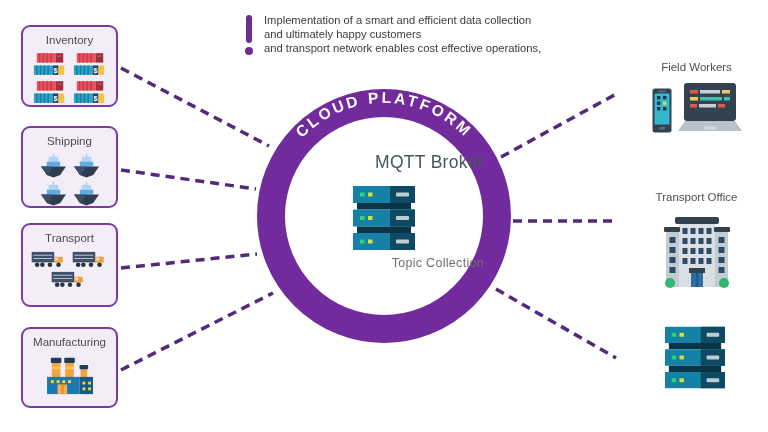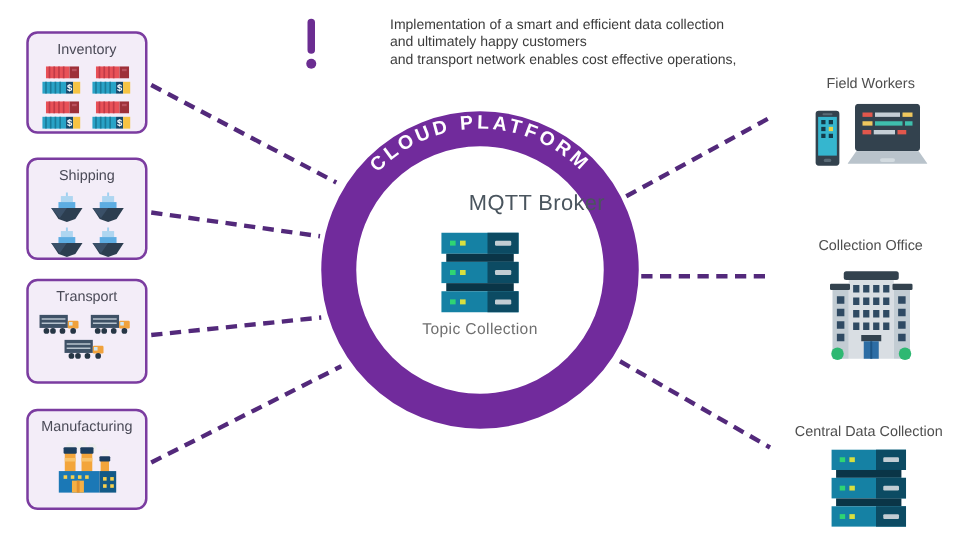--- a/index.html
+++ b/index.html
@@ -2,37 +2,37 @@
 <html><head>
 <meta charset="utf-8">
 <style>
   html,body{margin:0;padding:0;background:#ffffff;}
   .stage{
     position:relative;width:768px;height:432px;overflow:hidden;background:#ffffff;
     font-family:"Liberation Sans",sans-serif;
   }
   .overlay{position:absolute;left:0;top:0;width:768px;height:432px;}
   
-  .note{position:absolute;left:243px;top:13px;display:flex;align-items:flex-start;gap:48px;}
+  .note{position:absolute;left:243px;top:13px;display:flex;align-items:flex-start;}
   .note-text{margin-left:9px;font-size:11.2px;line-height:14px;color:#3b3b3b;}
   
   .node-box{
     position:absolute;left:21px;width:97px;box-sizing:border-box;
     background:#f3edf8;border:2px solid #7b3ca0;border-radius:9px;
     display:flex;flex-direction:column;align-items:center;
   }
   .node-label{font-size:11.5px;color:#4a4a57;margin-top:7px;}
   .icon-grid{display:grid;grid-template-columns:auto auto;gap:3px 6px;margin-top:6px;}
   .truck-stack{display:flex;flex-direction:column;align-items:center;gap:1px;margin-top:6px;}
   .truck-row{display:flex;gap:4px;}
   
   .center-title{position:absolute;left:284px;top:152px;width:200px;text-align:right;
     font-size:17.5px;color:#4a555e;letter-spacing:.3px;}
   .center-server{position:absolute;left:353px;top:186px;}
-  .center-sub{position:absolute;left:284px;top:256px;width:200px;text-align:center;
+  .center-sub{position:absolute;left:284px;top:256px;width:200px;text-align:right;
     font-size:12.5px;color:#6f6f6f;letter-spacing:.3px;}
   
   .right-node{position:absolute;display:flex;flex-direction:column;align-items:center;}
   .right-label{font-size:11.5px;color:#4e4e4e;margin-top:21px;}
   .fw-icons{display:flex;align-items:flex-end;gap:6px;margin-top:10px;}
 </style>
 </head>
 <body>
 
 <div class="stage">
@@ -255,21 +255,21 @@
         <rect x="12" y="21" width="7" height="3.5" fill="#e2574c"></rect>
         <rect x="21" y="21" width="17" height="3.5" fill="#c6cfd6"></rect>
         <rect x="40" y="21" width="7" height="3.5" fill="#e2574c"></rect>
         <polygon points="0,48 64,48 57,38 7,38" fill="#b9c3cb"></polygon>
         <rect x="26" y="43.5" width="12" height="3" rx="1.5" fill="#d3dbe0"></rect>
       </svg>
     </div>
   </div>
 
   <div class="right-node" style="left:614px;top:170px;width:165px;">
-    <div class="right-label">Collection Office</div>
+    <div class="right-label">Transport Office</div>
     <svg width="70" height="78" viewBox="0 0 70 78" style="margin-top:8px">
       <rect x="13" y="6" width="44" height="7" rx="2" fill="#33424e"></rect>
       <rect x="17" y="13" width="36" height="63" fill="#d9dee3"></rect>
       <g fill="#2f4a63">
         <rect x="20.5" y="17" width="5" height="6"></rect>
           <rect x="28.5" y="17" width="5" height="6"></rect>
           <rect x="36.5" y="17" width="5" height="6"></rect>
           <rect x="44.5" y="17" width="5" height="6"></rect>
         <rect x="20.5" y="27" width="5" height="6"></rect>
           <rect x="28.5" y="27" width="5" height="6"></rect>
@@ -302,19 +302,18 @@
           <rect x="56.5" y="36" width="6" height="6"></rect>
           <rect x="56.5" y="46" width="6" height="6"></rect>
           <rect x="56.5" y="56" width="6" height="6"></rect>
       </g>
       <circle cx="8" cy="72" r="5" fill="#2eb872"></circle>
       <circle cx="62" cy="72" r="5" fill="#2eb872"></circle>
     </svg>
   </div>
 
   <div class="right-node" style="left:600px;top:319px;width:190px;">
-    <div class="right-label">Central Data Collection</div>
     <svg width="60" height="63" viewBox="0 0 62 64" style="margin-top:7px">
         <use href="#sym-server"></use>
       </svg>
   </div>
 
 </div>
 
 </body></html>

